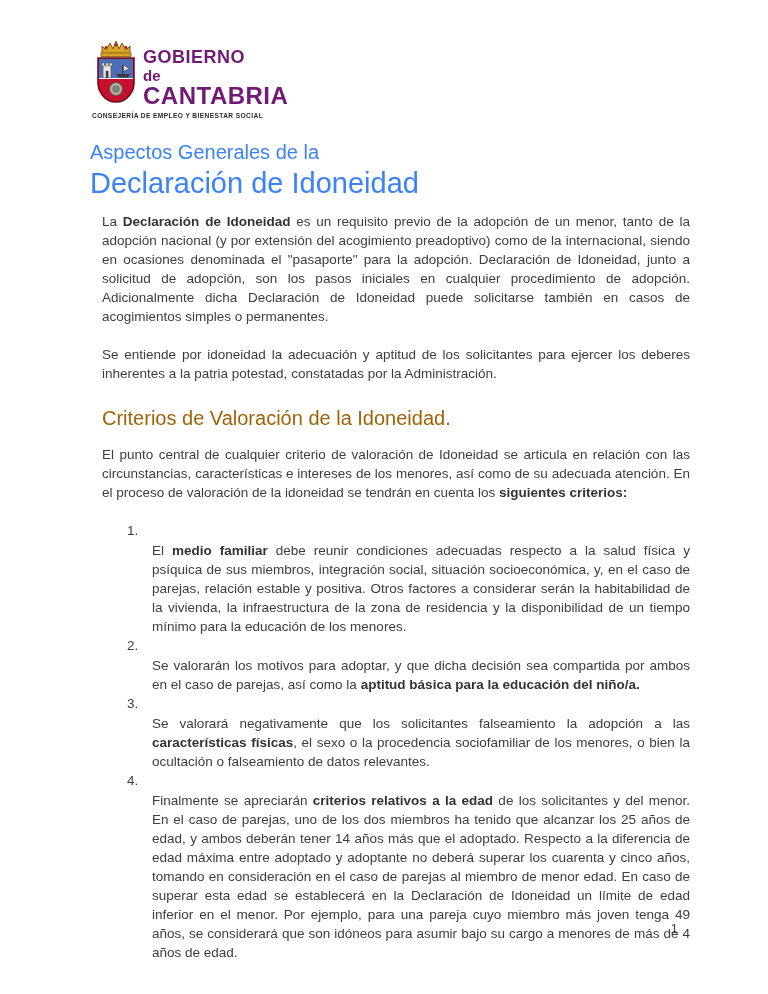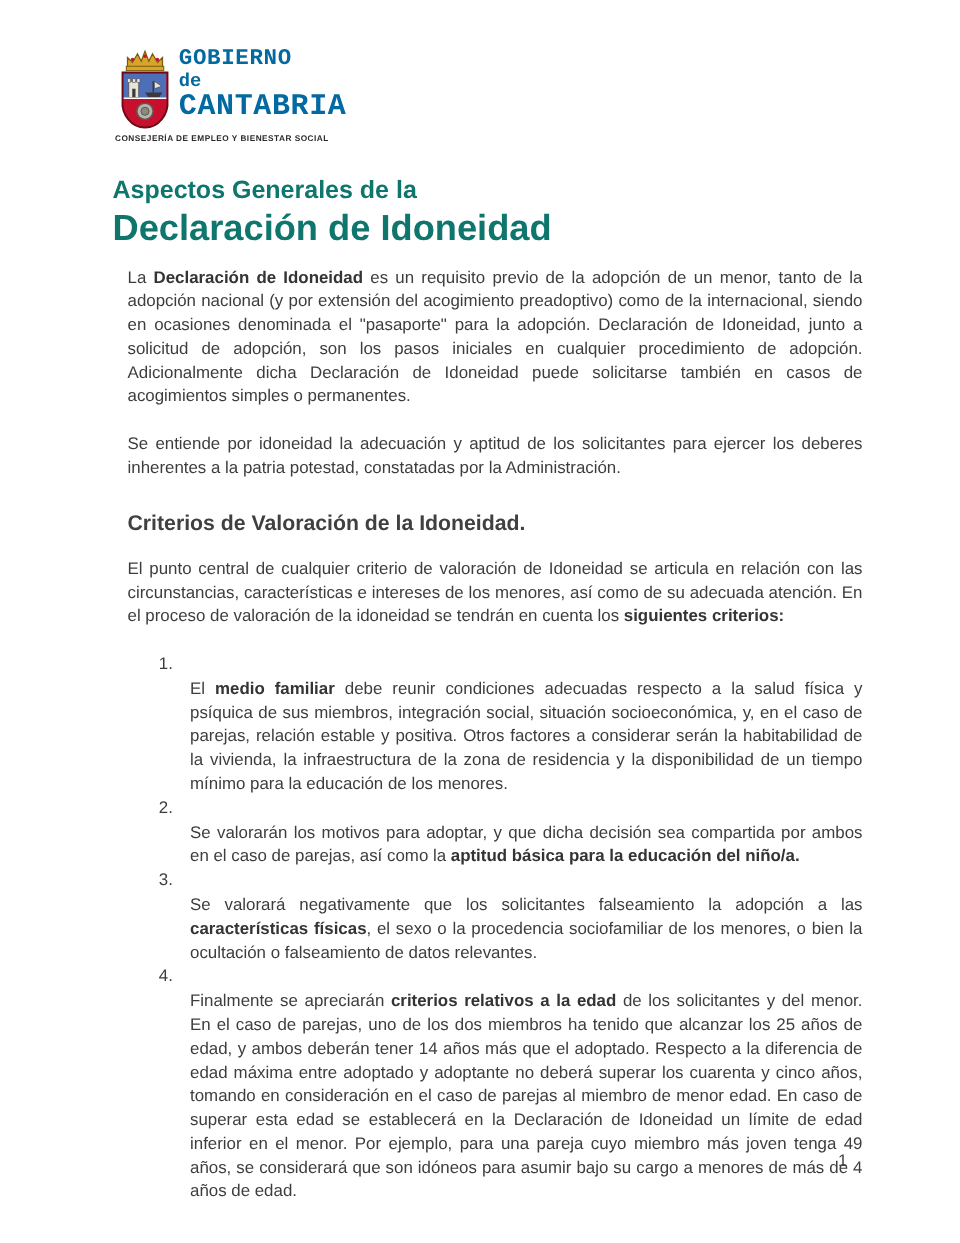--- a/index.html
+++ b/index.html
@@ -19,65 +19,66 @@
     top: 38px;
     left: 92px;
   }
   .brand-row {
     display: flex;
     align-items: flex-start;
   }
   .crest { width: 48px; height: 66px; flex: 0 0 auto; }
   .brand-text {
     margin-left: 3px;
-    font-family: Liberation Mono, monospace;
+    margin-top: 10px;
+    font-family: Liberation Sans, sans-serif;
     font-weight: bold;
-    color: #0369a1;
+    color: #701a75;
     line-height: 1;
   }
   .brand-line1 { font-size: 18px; letter-spacing: 0.5px; }
   .brand-line2 { font-size: 15px; margin-top: 2px; }
   .brand-line3 { font-size: 24px; letter-spacing: 0.5px; margin-top: 1px; }
   .department {
     margin-top: 4px;
     font-size: 6.6px;
     font-weight: bold;
     letter-spacing: 0.4px;
     color: #2a2a2a;
   }
 
   
   .title-block {
     position: absolute;
     top: 140px;
     left: 90px;
     right: 90px;
-    color: #0f766e;
-    font-weight: bold;
+    color: #3b82f6;
+    font-weight: normal;
   }
   .doc-subtitle { font-size: 20px; line-height: 24px; }
   .doc-title    { font-size: 29px; line-height: 34px; margin-top: 2px; }
 
   
   .body-copy {
     position: absolute;
     top: 212px;
     left: 102px;
     width: 588px;
     font-size: 13.5px;
     line-height: 19px;
     text-align: justify;
   }
   .body-copy p { margin: 0 0 19px 0; }
   .body-copy b { color: #343434; }
 
   .section-heading {
-    color: #404040;
-    font-weight: bold;
-    font-size: 17px;
+    color: #a16207;
+    font-weight: normal;
+    font-size: 20px;
     line-height: 19px;
     margin: 26px 0 17px 0;
     text-align: left;
   }
 
   .criteria-list { margin-top: 19px; }
   .criteria-item { display: flex; }
   .item-number {
     flex: 0 0 25px;
     text-align: left;

